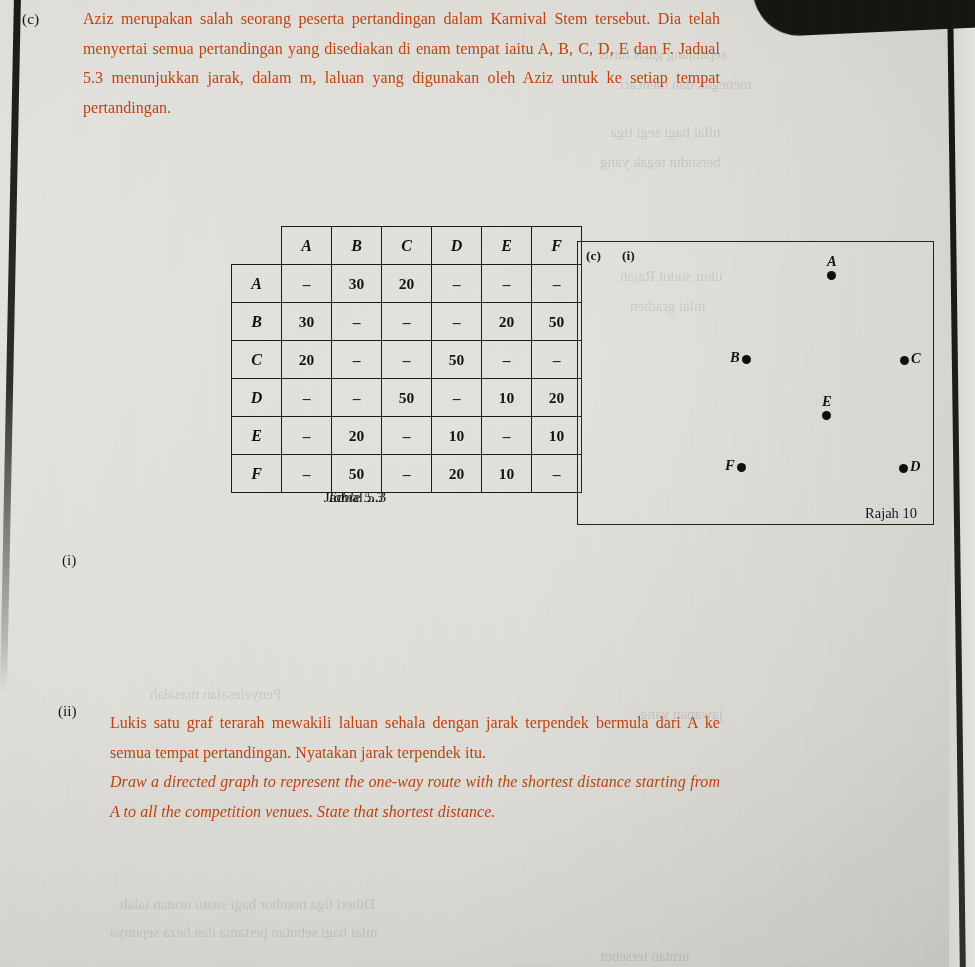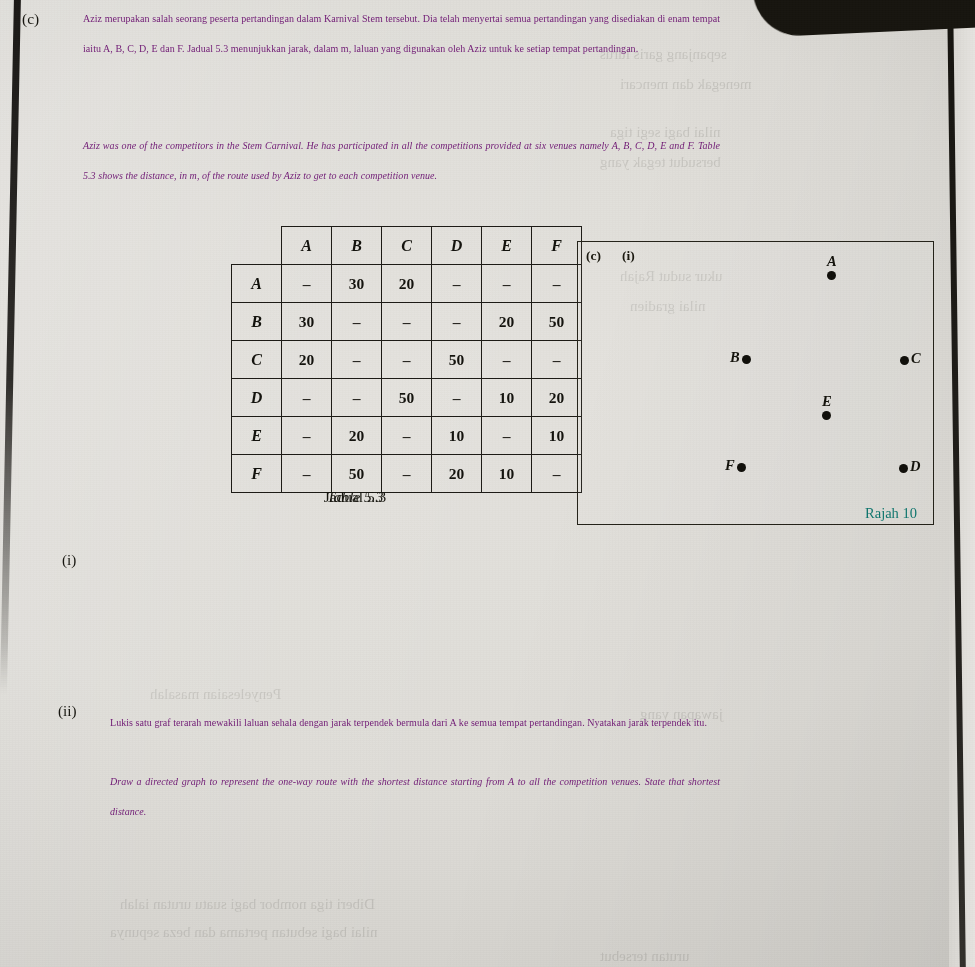--- a/index.html
+++ b/index.html
@@ -67,24 +67,24 @@
     background: linear-gradient(to right, #d7d5d0, #e6e4e0);
   }
 
   
   .content {
     position: absolute;
     inset: 0;
   }
   .para {
     position: absolute;
-    font-size: 10px;
+    font-size: 16px;
     line-height: 29.5px;
     letter-spacing: 0.05px;
-    color: #701a75;
+    color: #c2410c;
   }
   .para.italic { font-style: italic; }
   .marker {
     position: absolute;
     font-size: 15.2px;
     line-height: 29.5px;
     color: #16150f;
   }
   .justified {
     text-align: justify;
@@ -151,21 +151,21 @@
     font-weight: bold;
     color: #1a180f;
   }
   #dg-c  { left: 8px;  top: 6px; }
   #dg-i  { left: 44px; top: 6px; }
   #dg-rajah {
     position: absolute;
     right: 16px;
     bottom: 2px;
     font-size: 14.5px;
-    color: #0f766e;
+    color: #0f172a;
   }
   .node {
     position: absolute;
     width: 0; height: 0;
   }
   .node .dot {
     position: absolute;
     width: 9px; height: 9px;
     background: #100f0a;
     border-radius: 50%;
@@ -224,21 +224,20 @@
   <div class="ghost rev" style="left:600px; top:942px;">urutan tersebut</div>
 
   <div id="paper-sheen"></div>
 
   <div class="content">
 
     <div class="marker" style="left:22px; top:4px; font-size:15.4px;">(c)</div>
 
     <div class="para justified" style="left:83px; top:4px; width:637px;">Aziz merupakan salah seorang peserta pertandingan dalam Karnival Stem tersebut. Dia telah menyertai semua pertandingan yang disediakan di enam tempat iaitu A, B, C, D, E dan F. Jadual 5.3 menunjukkan jarak, dalam m, laluan yang digunakan oleh Aziz untuk ke setiap tempat pertandingan.</div>
 
-    <div class="para italic justified" style="left:83px; top:131px; width:637px;">Aziz was one of the competitors in the Stem Carnival. He has participated in all the competitions provided at six venues namely A, B, C, D, E and F. Table 5.3 shows the distance, in m, of the route used by Aziz to get to each competition venue.</div>
 
     <div id="table-wrap">
       <table class="matrix">
         <thead>
           <tr>
             <th class="corner"></th>
             <th>A</th>
             <th>B</th>
             <th>C</th>
             <th>D</th>

